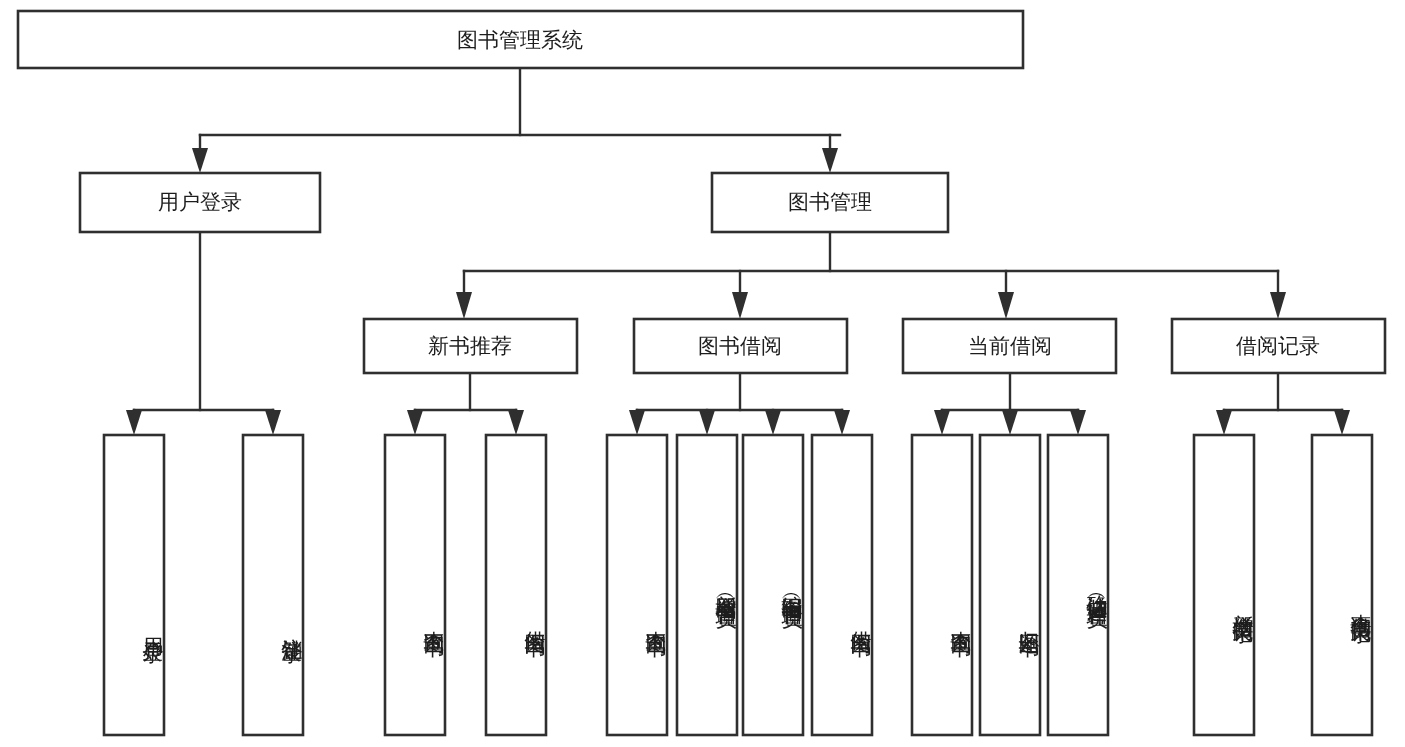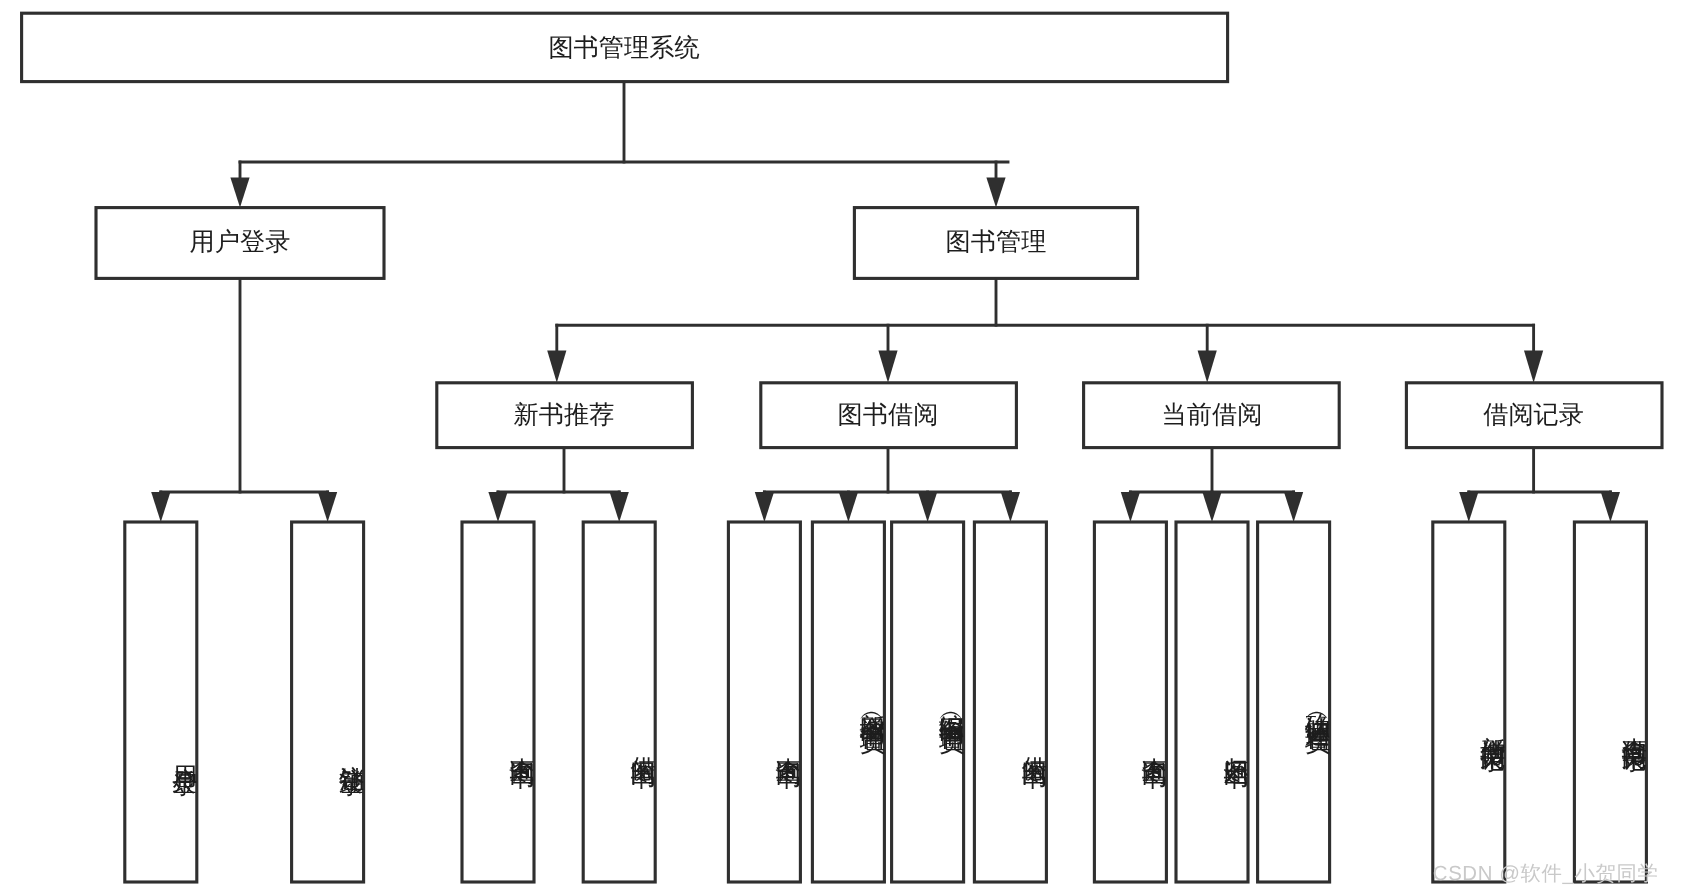--- a/index.html
+++ b/index.html
@@ -224,15 +224,14 @@
   <div class="vertical-text-box" style="left:912px; top:507px;  width:60px; height:222px;">查询图书</div>
 
   <div class="vertical-text-box" style="left:980px; top:507px;  width:60px; height:222px;">归还图书</div>
 
   <div class="vertical-text-box" style="left:1048px; top:443px; width:60px; height:288px;">确认归还（管理员）</div>
 
   <div class="vertical-text-box" style="left:1194px; top:475px; width:60px; height:255px;">新增借阅记录</div>
 
   <div class="vertical-text-box" style="left:1312px; top:475px; width:60px; height:255px;">查询借阅记录</div>
 
-  <div class="watermark" style="left:1194px; top:716px;">CSDN @软件_小贺同学</div>
 
 </div>
 
 </body></html>

